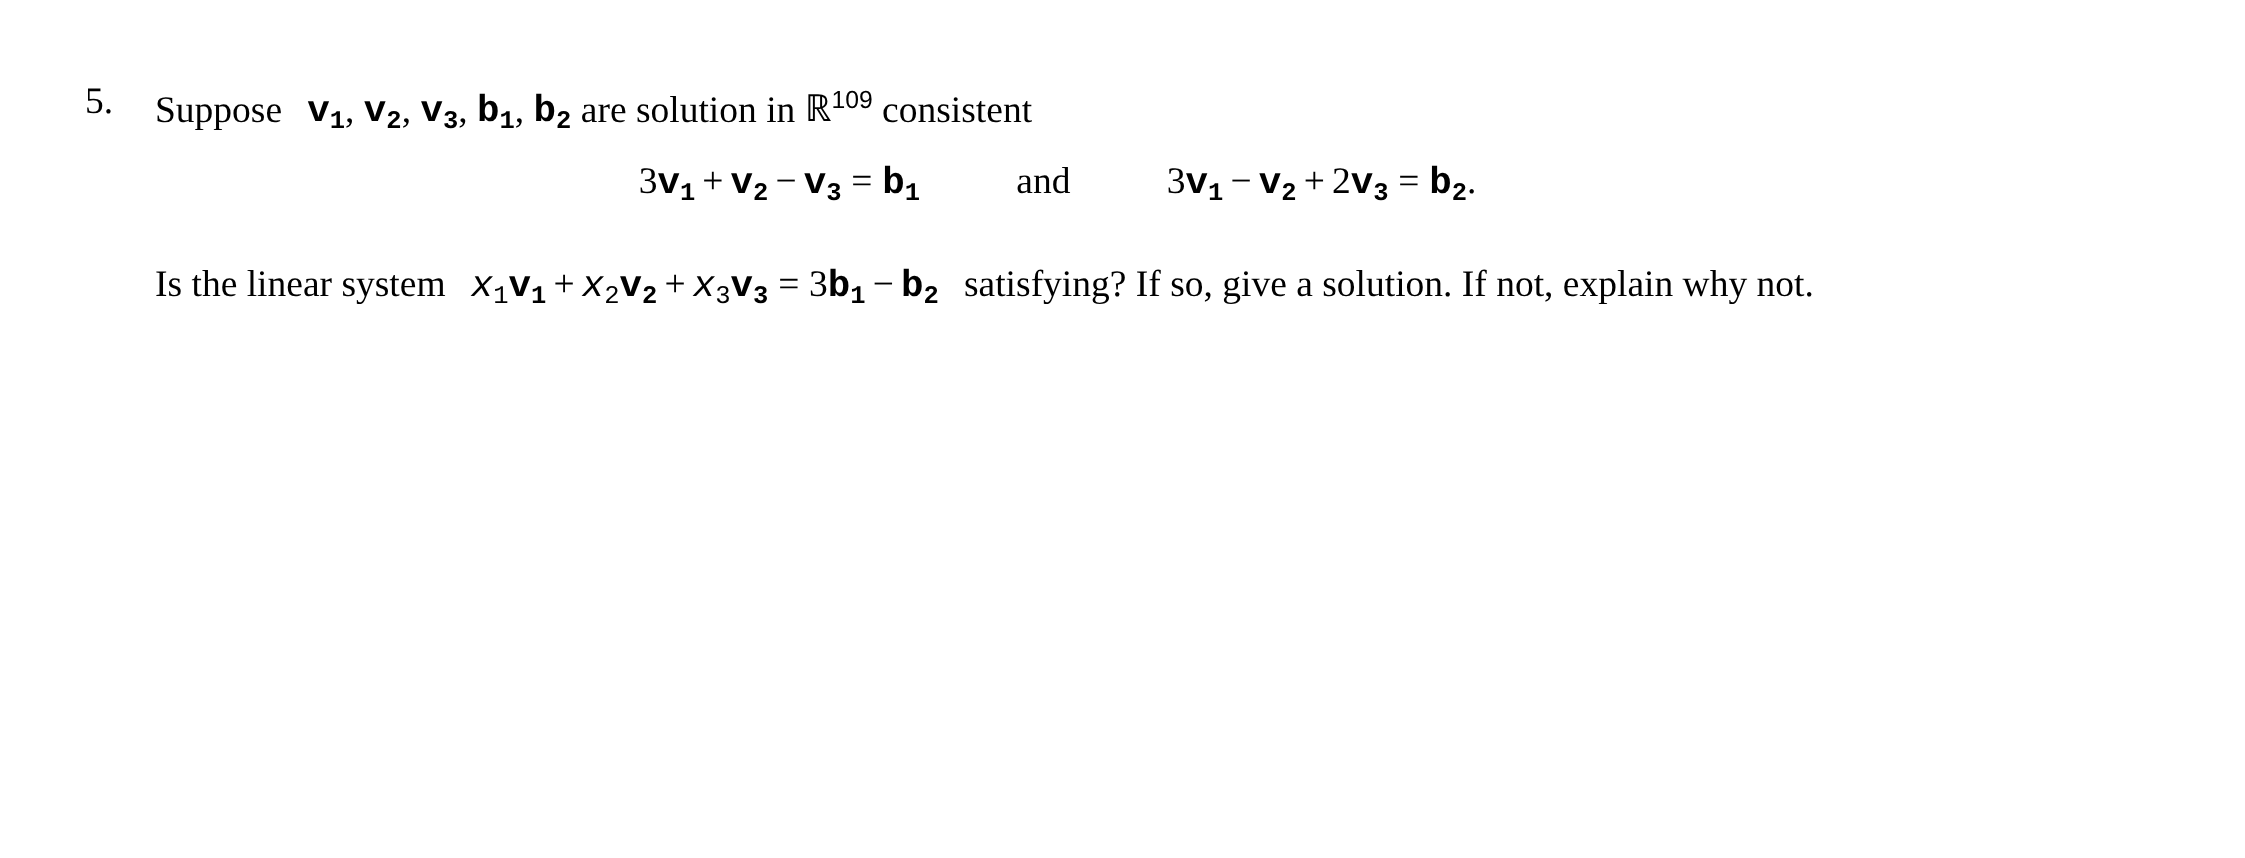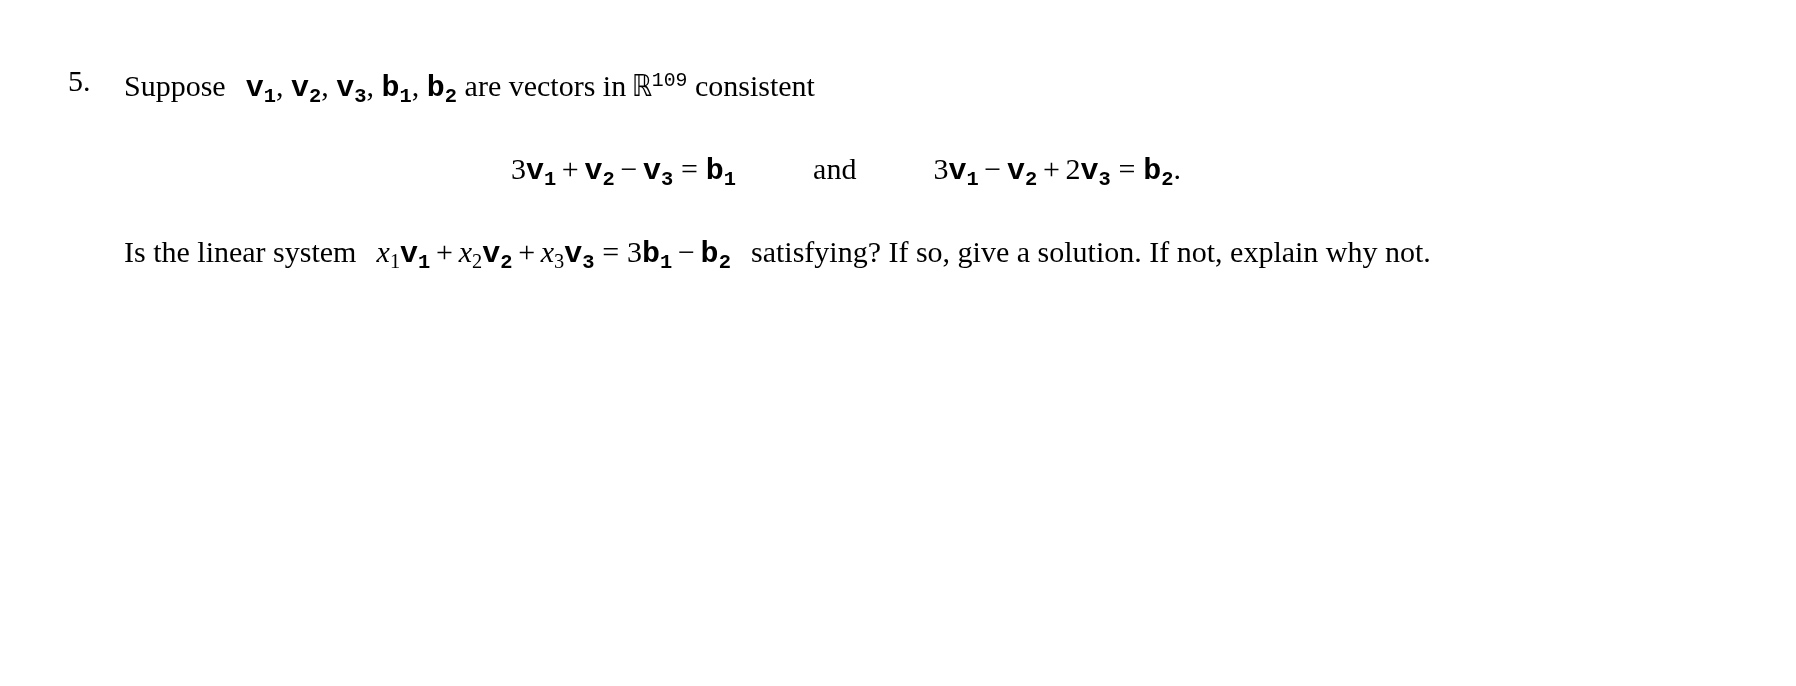--- a/index.html
+++ b/index.html
@@ -63,21 +63,20 @@
 
   .para-question {
     margin-top: 26px;
     max-width: 1450px;
     text-align: justify;
     text-justify: inter-word;
   }
 
   
   .display-eq {
-    margin-top: 26px;
     font-size: 30px;
     line-height: 46px;
     text-align: center;
     padding-right: 160px;
     white-space: nowrap;
     font-family: "Liberation Serif", "DejaVu Serif", serif;
   }
   .eq-gap {
     display: inline-block;
     width: 62px;
@@ -87,21 +86,21 @@
   }
 
   
   .mathvar {            
     font-weight: bold;
     font-family: Liberation Mono, monospace;
     font-style: normal;
   }
   .mathit {             
     font-style: italic;
-    font-family: Liberation Serif, serif;
+    font-family: Liberation Mono, monospace;
   }
   .mathnum {            
     font-style: normal;
     font-family: "Liberation Serif", "DejaVu Serif", serif;
   }
   .sub {
     font-size: 0.68em;
     vertical-align: -0.28em;
     font-weight: bold;
     font-style: normal;
@@ -120,21 +119,21 @@
   }
   .op {                 
     font-style: normal;
     padding: 0 0.19em;
   }
   .rel {                
     font-style: normal;
     padding: 0 0.26em;
   }
   .bbR {
-    font-family: Liberation Mono, monospace;
+    font-family: Liberation Sans, sans-serif;
     font-style: normal;
   }
   .punct { font-style: normal; }
   .thinsp { display: inline-block; width: 0.17em; }
 </style>
 </head>
 <body>
 
 <div class="page">
   <div class="problem">
@@ -147,21 +146,21 @@
         <div class="para para-stem">
           <span>Suppose</span>
           <span class="thinsp"></span>
 
           <span class="mathvar"><span>v</span><span class="sub">1</span></span><span class="punct">,</span>
           <span class="mathvar"><span>v</span><span class="sub">2</span></span><span class="punct">,</span>
           <span class="mathvar"><span>v</span><span class="sub">3</span></span><span class="punct">,</span>
           <span class="mathvar"><span>b</span><span class="sub">1</span></span><span class="punct">,</span>
           <span class="mathvar"><span>b</span><span class="sub">2</span></span>
 
-          <span>are vectors in</span>
+          <span>are solution in</span>
 
           <span class="bbR"><span>ℝ</span><span class="sup">109</span></span>
 
           <span>consistent</span>
         </div>
 
         <div class="display-eq">
 
           <span><span class="mathnum">3</span><span class="mathvar"><span>v</span><span class="sub">1</span></span><span class="op">+</span><span class="mathnum"></span><span class="mathvar"><span>v</span><span class="sub">2</span></span><span class="op">−</span><span class="mathnum"></span><span class="mathvar"><span>v</span><span class="sub">3</span></span><span class="rel">=</span><span class="mathvar"><span>b</span><span class="sub">1</span></span></span>
 

